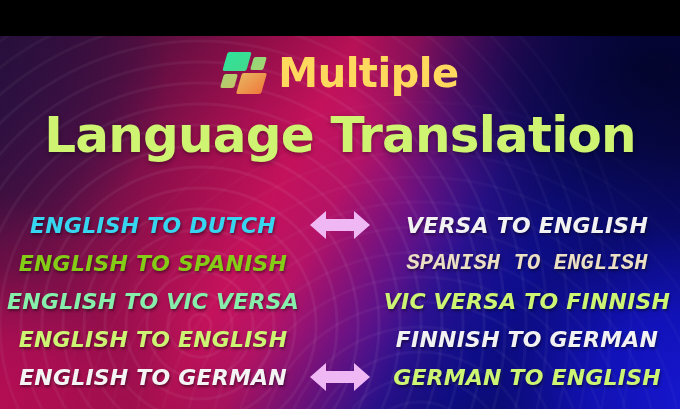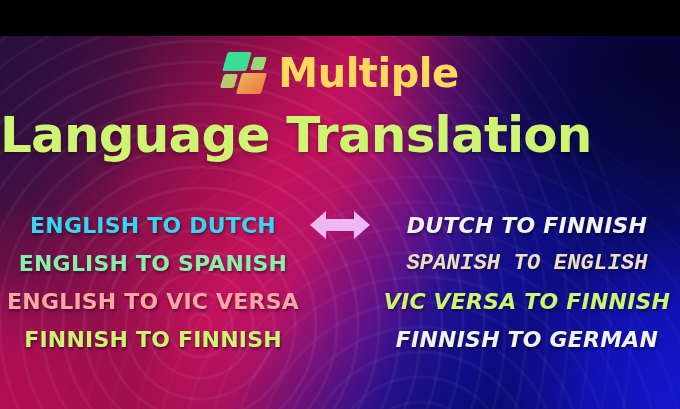--- a/index.html
+++ b/index.html
@@ -139,20 +139,21 @@
     letter-spacing: -0.5px;
     line-height: 1;
   }
 
   
   .headline {
     position: absolute;
     top: 74px;
     left: 0;
     width: 100%;
+    text-align: center;
     font-family: "DejaVu Sans", sans-serif;
     font-size: 50px;
     font-weight: 700;
     line-height: 1.02;
     color: #cef472;
     letter-spacing: -0.8px;
     text-shadow: 0 2px 5px rgba(0,0,0,0.38);
   }
 
   
@@ -169,20 +170,21 @@
     display: flex;
     align-items: center;
   }
   .col-left {
     position: absolute;
     left: 0;
     width: 306px;
     text-align: center;
     font-family: "DejaVu Sans", sans-serif;
     font-weight: 700;
+    font-style: italic;
     font-size: 22px;
     letter-spacing: 0.2px;
     white-space: nowrap;
     text-shadow: 1px 2px 3px rgba(0,0,0,0.45);
   }
   .col-right {
     position: absolute;
     right: 0;
     width: 306px;
     text-align: center;
@@ -234,34 +236,43 @@
 
     <div class="pairs">
 
       <div class="pair-row">
         <div class="col-left" style="color: rgb(54, 214, 240);">ENGLISH TO DUTCH</div>
         <div class="arrow-slot">
           <svg width="62" height="34" viewBox="0 0 62 34" aria-hidden="true">
             <path d="M1 17 L17 3 L17 11 L45 11 L45 3 L61 17 L45 31 L45 23 L17 23 L17 31 Z" fill="#efb8f5"></path>
           </svg>
         </div>
-        <div class="col-right" style="color: rgb(242, 242, 242);">DUTCH TO FINNISH</div>
-      </div>
-
-      <div class="pair-row">
-        <div class="col-left" style="color: #86efac;">ENGLISH TO SPANISH</div>
+        <div class="col-right" style="color: rgb(242, 242, 242);">VERSA TO ENGLISH</div>
+      </div>
+
+      <div class="pair-row">
+        <div class="col-left" style="color: #84cc16;">ENGLISH TO SPANISH</div>
         <div class="col-right" style="color: rgb(236, 224, 196); font-family: Liberation Mono, monospace;">SPANISH TO ENGLISH</div>
       </div>
 
       <div class="pair-row">
-        <div class="col-left" style="color: #fca5a5;">ENGLISH TO VIC VERSA</div>
+        <div class="col-left" style="color: #86efac;">ENGLISH TO VIC VERSA</div>
         <div class="col-right" style="color: rgb(205, 244, 114);">VIC VERSA TO FINNISH</div>
       </div>
 
       <div class="pair-row">
-        <div class="col-left" style="color: rgb(205, 244, 114);">FINNISH TO FINNISH</div>
+        <div class="col-left" style="color: rgb(205, 244, 114);">ENGLISH TO ENGLISH</div>
         <div class="col-right" style="color: rgb(242, 242, 242);">FINNISH TO GERMAN</div>
       </div>
 
+      <div class="pair-row">
+        <div class="col-left" style="color: rgb(244, 244, 244);">ENGLISH TO GERMAN</div>
+        <div class="arrow-slot">
+          <svg width="62" height="34" viewBox="0 0 62 34" aria-hidden="true">
+            <path d="M1 17 L17 3 L17 11 L45 11 L45 3 L61 17 L45 31 L45 23 L17 23 L17 31 Z" fill="#efb8f5"></path>
+          </svg>
+        </div>
+        <div class="col-right" style="color: rgb(205, 244, 114);">GERMAN TO ENGLISH</div>
+      </div>
 
     </div>
   </div>
 </div>
 
 </body></html>

